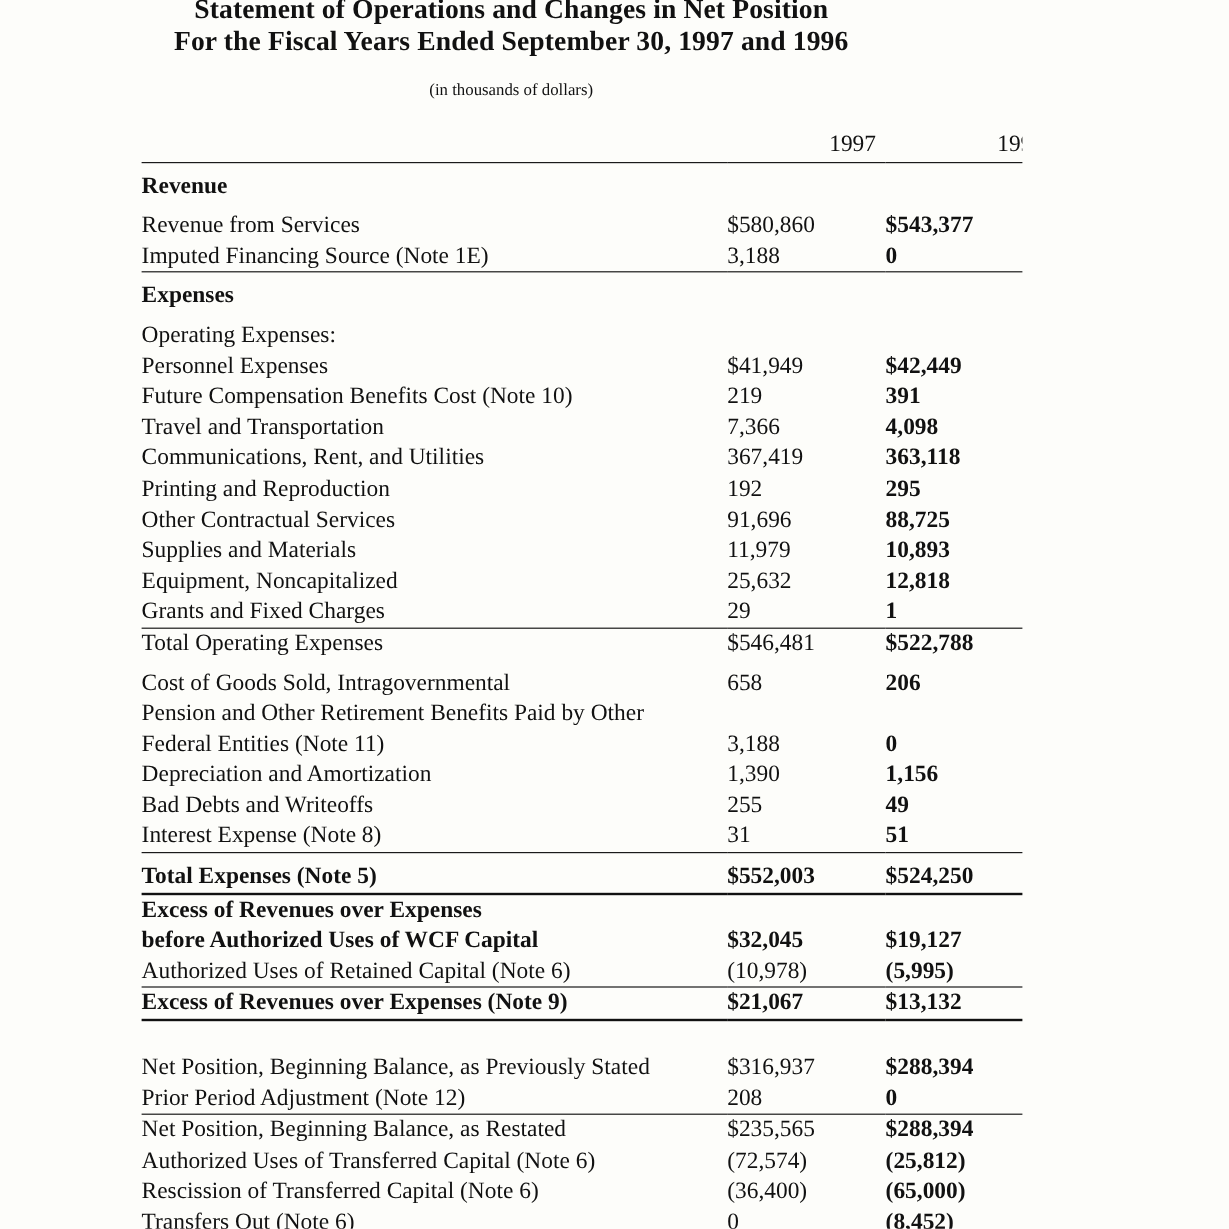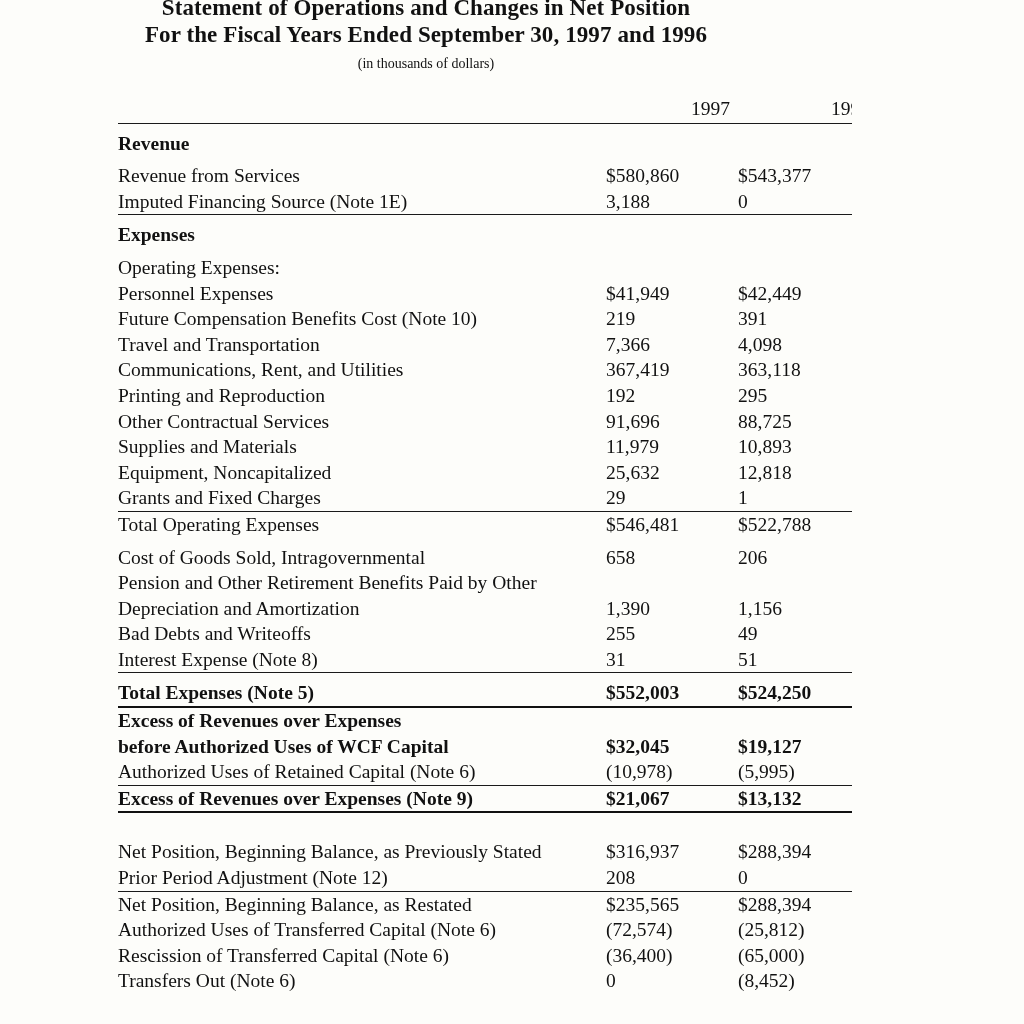--- a/index.html
+++ b/index.html
@@ -35,21 +35,21 @@
     line-height: 27px;
     letter-spacing: 0.1px;
     white-space: nowrap;
   }
   .title-line-1 {
     margin-top: -6px;
   }
   .subtitle-units {
     font-size: 14px;
     line-height: 20px;
-    margin-top: 6px;
+    margin-top: 18px;
   }
 
   
   .stmt {
     width: 752px;
     margin: 0 auto;
     margin-left: 118px;
     border-collapse: collapse;
     table-layout: fixed;
   }
@@ -66,21 +66,21 @@
     text-align: left;
   }
 
   .lbl { padding-right: 8px; white-space: nowrap; }
   .num {
     text-align: right;
     white-space: nowrap;
     padding-right: 8px;
     font-variant-numeric: lining-nums;
   }
-  td.num.c2 { padding-right: 0px; }
+  td.num.c2 { padding-right: 0px; font-weight: bold; }
 
   
   .colhead td {
     text-align: right;
     font-size: 19.5px;
     padding-bottom: 1px;
   }
   .colhead td.c1 { padding-right: 8px; }
   .colhead td.c2 { padding-right: 0px; }
 
@@ -231,20 +231,25 @@
         <td class="lbl ind0">Cost of Goods Sold, Intragovernmental</td>
         <td class="num c1">658</td>
         <td class="num c2">206</td>
       </tr>
       <tr>
         <td class="lbl ind0">Pension and Other Retirement Benefits Paid by Other</td>
         <td class="num c1"></td>
         <td class="num c2"></td>
       </tr>
       <tr>
+        <td class="lbl ind2">Federal Entities (Note 11)</td>
+        <td class="num c1">3,188</td>
+        <td class="num c2">0</td>
+      </tr>
+      <tr>
         <td class="lbl ind0">Depreciation and Amortization</td>
         <td class="num c1">1,390</td>
         <td class="num c2">1,156</td>
       </tr>
       <tr>
         <td class="lbl ind0">Bad Debts and Writeoffs</td>
         <td class="num c1">255</td>
         <td class="num c2">49</td>
       </tr>
       <tr class="rule-bot">

